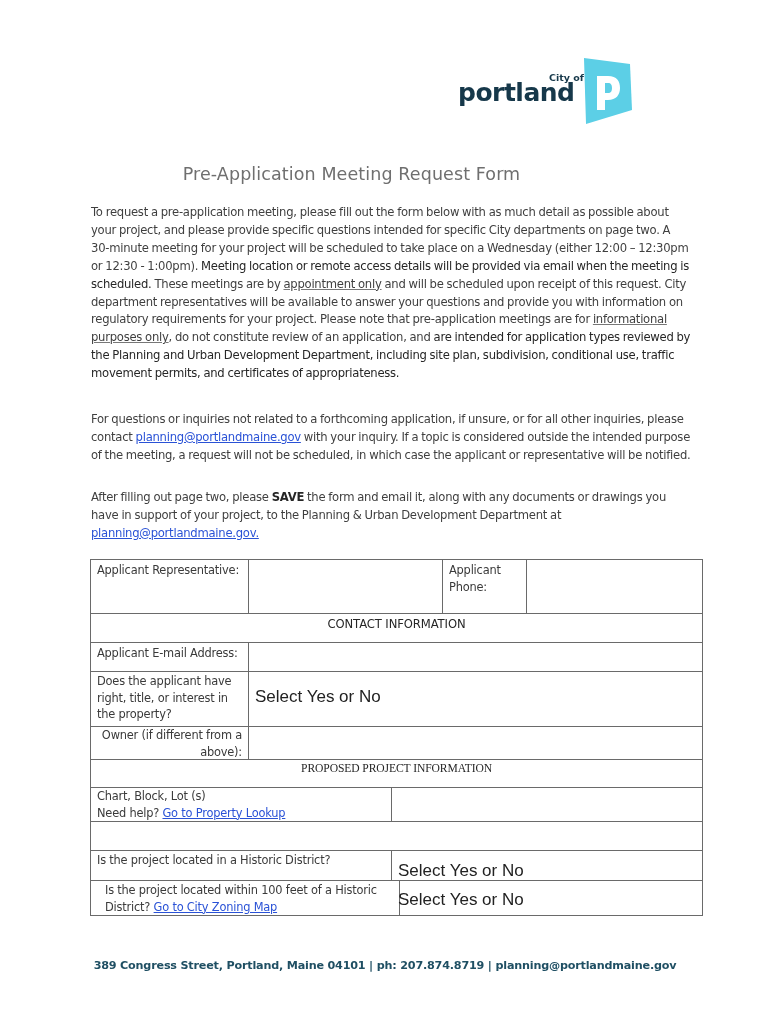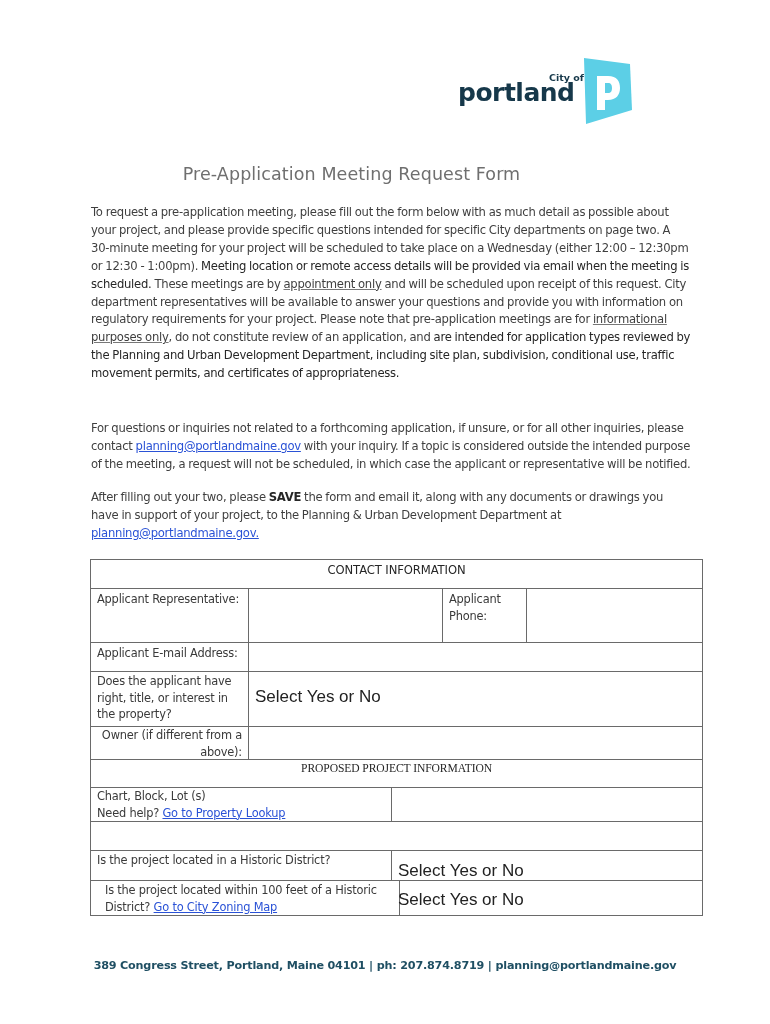--- a/index.html
+++ b/index.html
@@ -25,21 +25,21 @@
   }
   .para {
     position: absolute; left: 91px; width: 600px;
     font-size: 11.6px; line-height: 17.9px; color: #3f3f3f;
     letter-spacing: -0.25px; word-spacing: -0.5px;
   }
   .para .dark { color: #262626; }
   .para u { text-decoration: underline; text-decoration-color: #777; }
   .para a, .tbl a { color: #2a52d6; text-decoration: underline; }
   .p1 { top: 204px; }
-  .p2 { top: 420px; }
+  .p2 { top: 411px; }
   .p3 { top: 489px; }
 
   .tbl { position: absolute; left: 90px; top: 559px; width: 611px; border: 1px solid #6a6a6a; }
   .row { position: relative; border-bottom: 1px solid #6a6a6a; box-sizing: border-box; }
   .row:last-child { border-bottom: none; }
   .cell { position: absolute; top: 0; bottom: 0; box-sizing: border-box; border-right: 1px solid #6a6a6a; }
   .cell.last { border-right: none; }
   .lbl { font-size: 11.4px; line-height: 16.6px; color: #3a3a3a; padding: 2px 6px; letter-spacing: -0.2px; }
   .hdr { text-align: center; font-size: 11.6px; color: #262626; padding-top: 3px; letter-spacing: -0.1px; }
   .sel { font-family: "Liberation Sans", sans-serif; font-size: 17px; color: #222; padding: 0 6px; }
@@ -65,42 +65,42 @@
 
 <div class="para p1">
   <span>To request a pre-application meeting, please fill out the form below with as much detail as possible about your project, and please provide specific questions intended for specific City departments on page two. A 30-minute meeting for your project will be scheduled to take place on a Wednesday (either 12:00 – 12:30pm or 12:30 - 1:00pm). </span><span class="dark">Meeting location or remote access details will be provided via email when the meeting is scheduled.</span><span> These meetings are by </span><u>appointment only</u><span> and will be scheduled upon receipt of this request. City department representatives will be available to answer your questions and provide you with information on regulatory requirements for your project. Please note that pre-application meetings are for </span><u>informational purposes only</u><span>, do not constitute review of an application, and </span><span class="dark">are intended for application types reviewed by the Planning and Urban Development Department, including site plan, subdivision, conditional use, traffic movement permits, and certificates of appropriateness.</span>
 </div>
 
 <div class="para p2">
   <span>For questions or inquiries not related to a forthcoming application, if unsure, or for all other inquiries, please contact </span><a>planning@portlandmaine.gov</a><span> with your inquiry. If a topic is considered outside the intended purpose of the meeting, a request will not be scheduled, in which case the applicant or representative will be notified.</span>
 </div>
 
 <div class="para p3">
-  <span>After filling out your two, please </span><b class="dark">SAVE</b><span> the form and email it, along with any documents or drawings you have in support of your project, to the Planning &amp; Urban Development Department at </span><a>planning@portlandmaine.gov.</a>
+  <span>After filling out page two, please </span><b class="dark">SAVE</b><span> the form and email it, along with any documents or drawings you have in support of your project, to the Planning &amp; Urban Development Department at </span><a>planning@portlandmaine.gov.</a>
 </div>
 
 <div class="tbl">
-
-  <div class="row" style="height:29px;">
-    <div class="hdr">CONTACT INFORMATION</div>
-  </div>
 
   <div class="row" style="height:54px;">
     <div class="cell" style="left:0;width:158px;">
       <div class="lbl">Applicant Representative:</div>
     </div>
     <div class="cell" style="left:158px;width:194px;">
       <div class="lbl"></div>
     </div>
     <div class="cell" style="left:352px;width:84px;">
       <div class="lbl">Applicant Phone:</div>
     </div>
     <div class="cell last" style="left:436px;right:0;">
       <div class="lbl"></div>
     </div>
+  </div>
+
+  <div class="row" style="height:29px;">
+    <div class="hdr">CONTACT INFORMATION</div>
   </div>
 
   <div class="row" style="height:29px;">
     <div class="cell" style="left:0;width:158px;">
       <div class="lbl">Applicant E-mail Address:</div>
     </div>
     <div class="cell last" style="left:158px;right:0;">
       <div class="lbl"></div>
     </div>
   </div>

